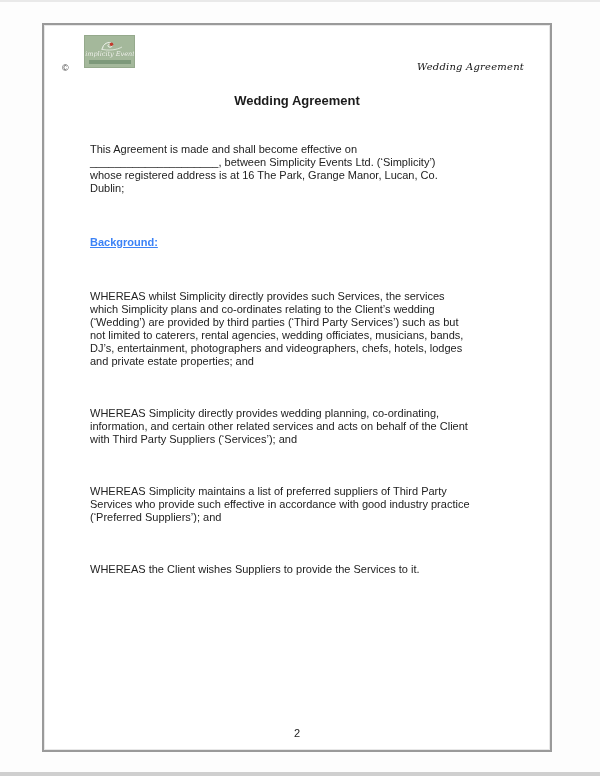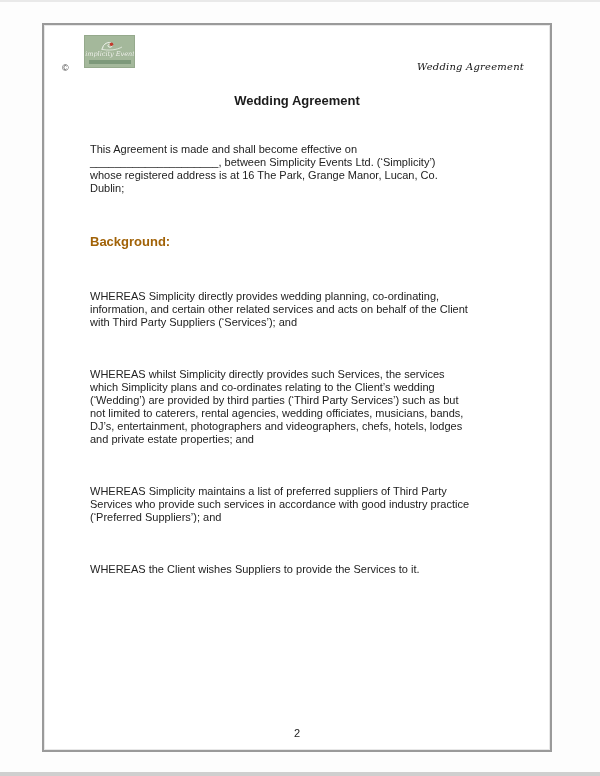--- a/index.html
+++ b/index.html
@@ -64,23 +64,24 @@
     font-size: 13px; font-weight: bold; color: #1b1b1b;
   }
   
   .content {
     position: absolute; top: 92px; left: 46px; width: 444px;
     font-size: 11px; line-height: 13px; color: #222;
     white-space: pre-wrap;
   }
   .content > div { margin-bottom: 13px; }
   .bg-heading {
-    font-size: 13px; line-height: 16px; font-weight: bold;
+    font-size: 11px; line-height: 16px; font-weight: bold;
+    text-decoration: underline;
     margin-bottom: 14px !important;
-    color: #a16207;
+    color: #3b82f6;
   }
   .footer {
     position: absolute; bottom: 11px; left: 0; width: 100%;
     text-align: center; font-size: 11px; color: #222;
   }
 </style>
 </head>
 <body>
 
 <div class="scan-edge-top"></div>
@@ -104,31 +105,31 @@
   </div>
 
   <div class="title">Wedding Agreement</div>
 
   <div class="content">
     <div>This Agreement is made and shall become effective on
 _____________________, between Simplicity Events Ltd. (‘Simplicity’)
 whose registered address is at 16 The Park, Grange Manor, Lucan, Co.
 Dublin;</div>
     <div class="bg-heading">Background:</div>
-    <div>WHEREAS Simplicity directly provides wedding planning, co-ordinating,
-information, and certain other related services and acts on behalf of the Client
-with Third Party Suppliers (‘Services’); and</div>
     <div>WHEREAS whilst Simplicity directly provides such Services, the services
 which Simplicity plans and co-ordinates relating to the Client’s wedding
 (‘Wedding’) are provided by third parties (‘Third Party Services’) such as but
 not limited to caterers, rental agencies, wedding officiates, musicians, bands,
 DJ’s, entertainment, photographers and videographers, chefs, hotels, lodges
 and private estate properties; and</div>
+    <div>WHEREAS Simplicity directly provides wedding planning, co-ordinating,
+information, and certain other related services and acts on behalf of the Client
+with Third Party Suppliers (‘Services’); and</div>
     <div>WHEREAS Simplicity maintains a list of preferred suppliers of Third Party
-Services who provide such services in accordance with good industry practice
+Services who provide such effective in accordance with good industry practice
 (‘Preferred Suppliers’); and</div>
     <div>WHEREAS the Client wishes Suppliers to provide the Services to it.</div>
     
     
     
     
     
   </div>
 
   <div class="footer">2</div>

